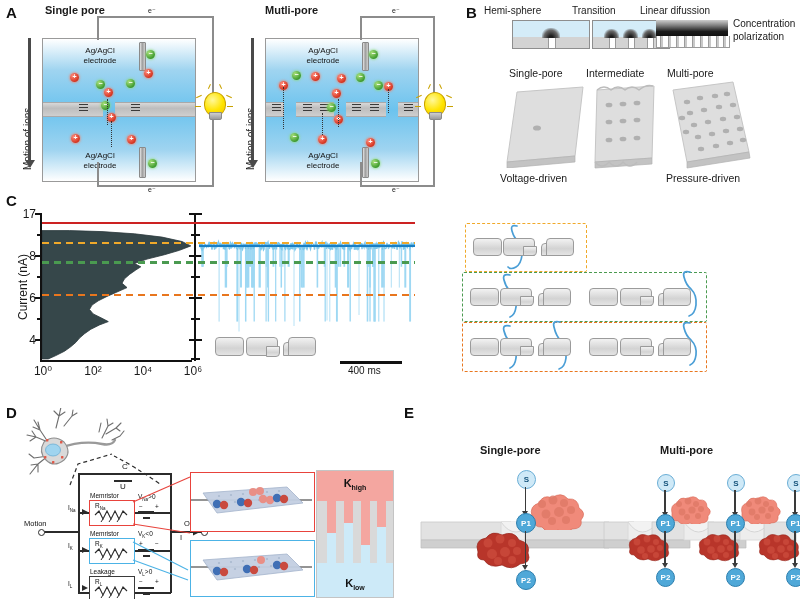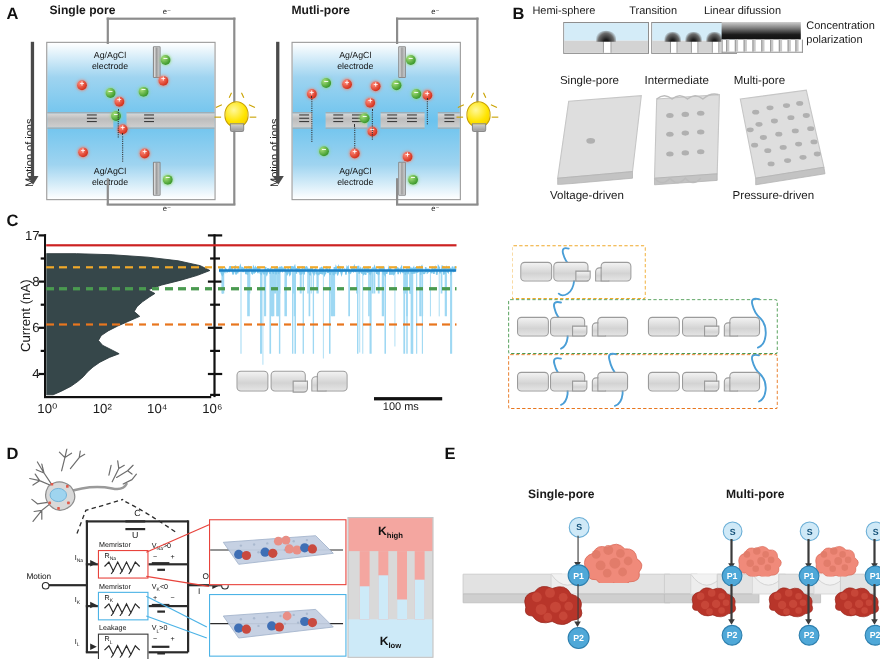--- a/index.html
+++ b/index.html
@@ -475,21 +475,21 @@
 
 <div>
   <div class="pc" style="left:215px;top:337px;width:27px;height:17px;"></div>
   <div class="pc" style="left:246px;top:337px;width:30px;height:17px;border-bottom-right-radius:0;"></div>
   <div class="pc" style="left:266px;top:346px;width:12px;height:9px;border-radius:0 0 4px 0;"></div>
   <div class="pc" style="left:283px;top:342px;width:12px;height:12px;border-radius:4px 0 0 0;"></div>
   <div class="pc" style="left:288px;top:337px;width:26px;height:17px;border-bottom-left-radius:0;"></div>
 </div>
 
 <div class="scalebar" style="left:340px;top:361px;width:62px;"></div>
-<div class="abs" style="left:348px;top:365px;font-size:10px;">100 ms</div>
+<div class="abs" style="left:348px;top:365px;font-size:10px;">400 ms</div>
 
 <div class="dashbox" style="left:465px;top:223px;width:120px;height:47px;border-color:#f0a92a;"></div>
 <div class="dashbox" style="left:462px;top:272px;width:243px;height:48px;border-color:#4a9a50;"></div>
 <div class="dashbox" style="left:462px;top:322px;width:243px;height:48px;border-color:#e8761e;"></div>
 
 <svg class="abs" style="left:460px;top:218px;" width="260" height="158" viewBox="0 0 260 158">
 
   <path d="M57,8 q-7,-2 -5,5 q2,7 6,10 q5,5 4,14 q-1,9 -6,12 q-5,3 -8,0" fill="none" stroke="#4a9ed6" stroke-width="1.7" stroke-linecap="round"></path>
 
   <path d="M50,57 q-8,-2 -6,5 q2,8 7,12 q6,6 5,15 q-1,8 -6,10" fill="none" stroke="#4a9ed6" stroke-width="1.7" stroke-linecap="round"></path>

